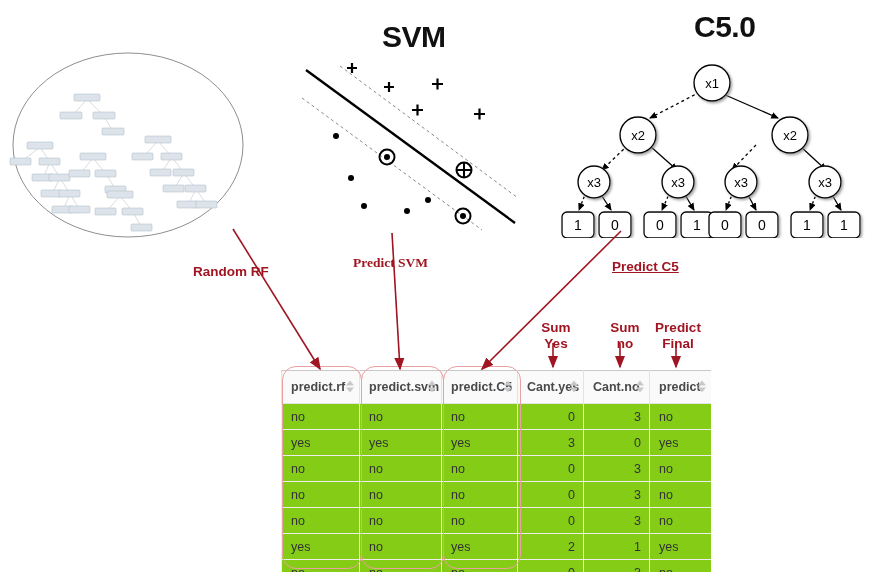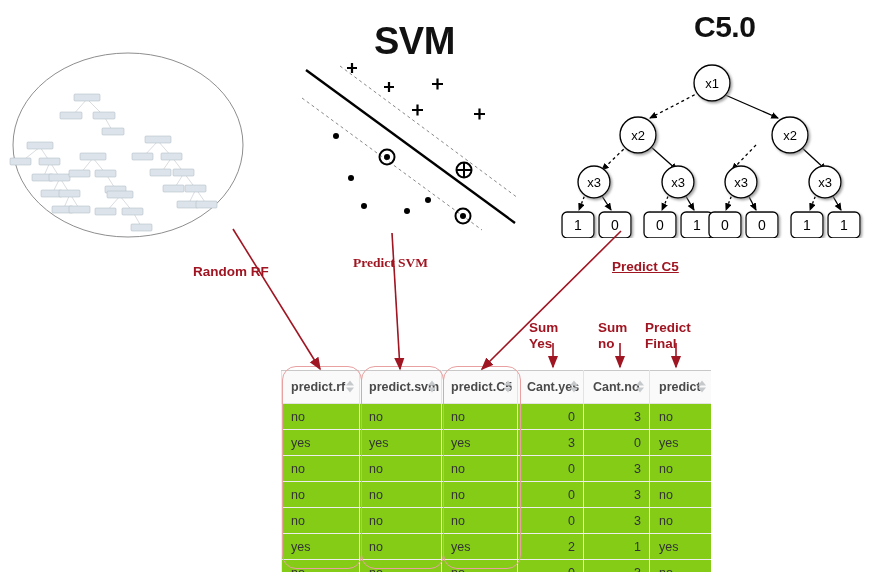--- a/index.html
+++ b/index.html
@@ -4,39 +4,39 @@
 <style>
   html,body{margin:0;padding:0;background:#ffffff;}
   body{width:872px;height:572px;overflow:hidden;position:relative;
        font-family:"Liberation Sans", sans-serif;}
   #stage{position:absolute;left:0;top:0;width:872px;height:572px;}
 
   
   .panel-title{position:absolute;font-weight:bold;color:#111111;
                letter-spacing:-0.5px;white-space:nowrap;}
   #title-rf{left:16px;top:3px;font-size:33px;}
-  #title-svm{left:374px;top:20px;font-size:38px;}
+  #title-svm{left:382px;top:20px;font-size:30px;}
   #title-c5{left:694px;top:10px;font-size:30px;}
 
   
   #rf-area{position:absolute;left:8px;top:48px;width:250px;height:195px;}
   #rf-area svg{display:block;}
 
   
   #svm-area{position:absolute;left:300px;top:58px;width:235px;height:180px;}
 
   
   #c5-area{position:absolute;left:560px;top:60px;width:312px;height:178px;text-decoration:underline;}
 
   
   #annot{position:absolute;left:0;top:0;width:872px;height:572px;
          pointer-events:none;}
   .ann-label{position:absolute;color:#A01522;font-weight:bold;
              font-size:13.5px;white-space:nowrap;line-height:1.15;}
-  .ann-label.center{text-align:left;}
+  .ann-label.center{text-align:center;}
   #lab-rf{left:193px;top:264px;}
   #lab-svm{left:353px;top:255px;font-family:Liberation Serif, serif;}
   #lab-c5{left:612px;top:259px;text-decoration:underline;}
   #lab-sumyes{left:529px;top:320px;width:54px;}
   #lab-sumno{left:598px;top:320px;width:54px;}
   #lab-predfinal{left:645px;top:320px;width:66px;}
 
   
   #tbl-wrap{position:absolute;left:281px;top:370px;width:430px;height:262px;
             overflow:hidden;background:#84cc16;}

